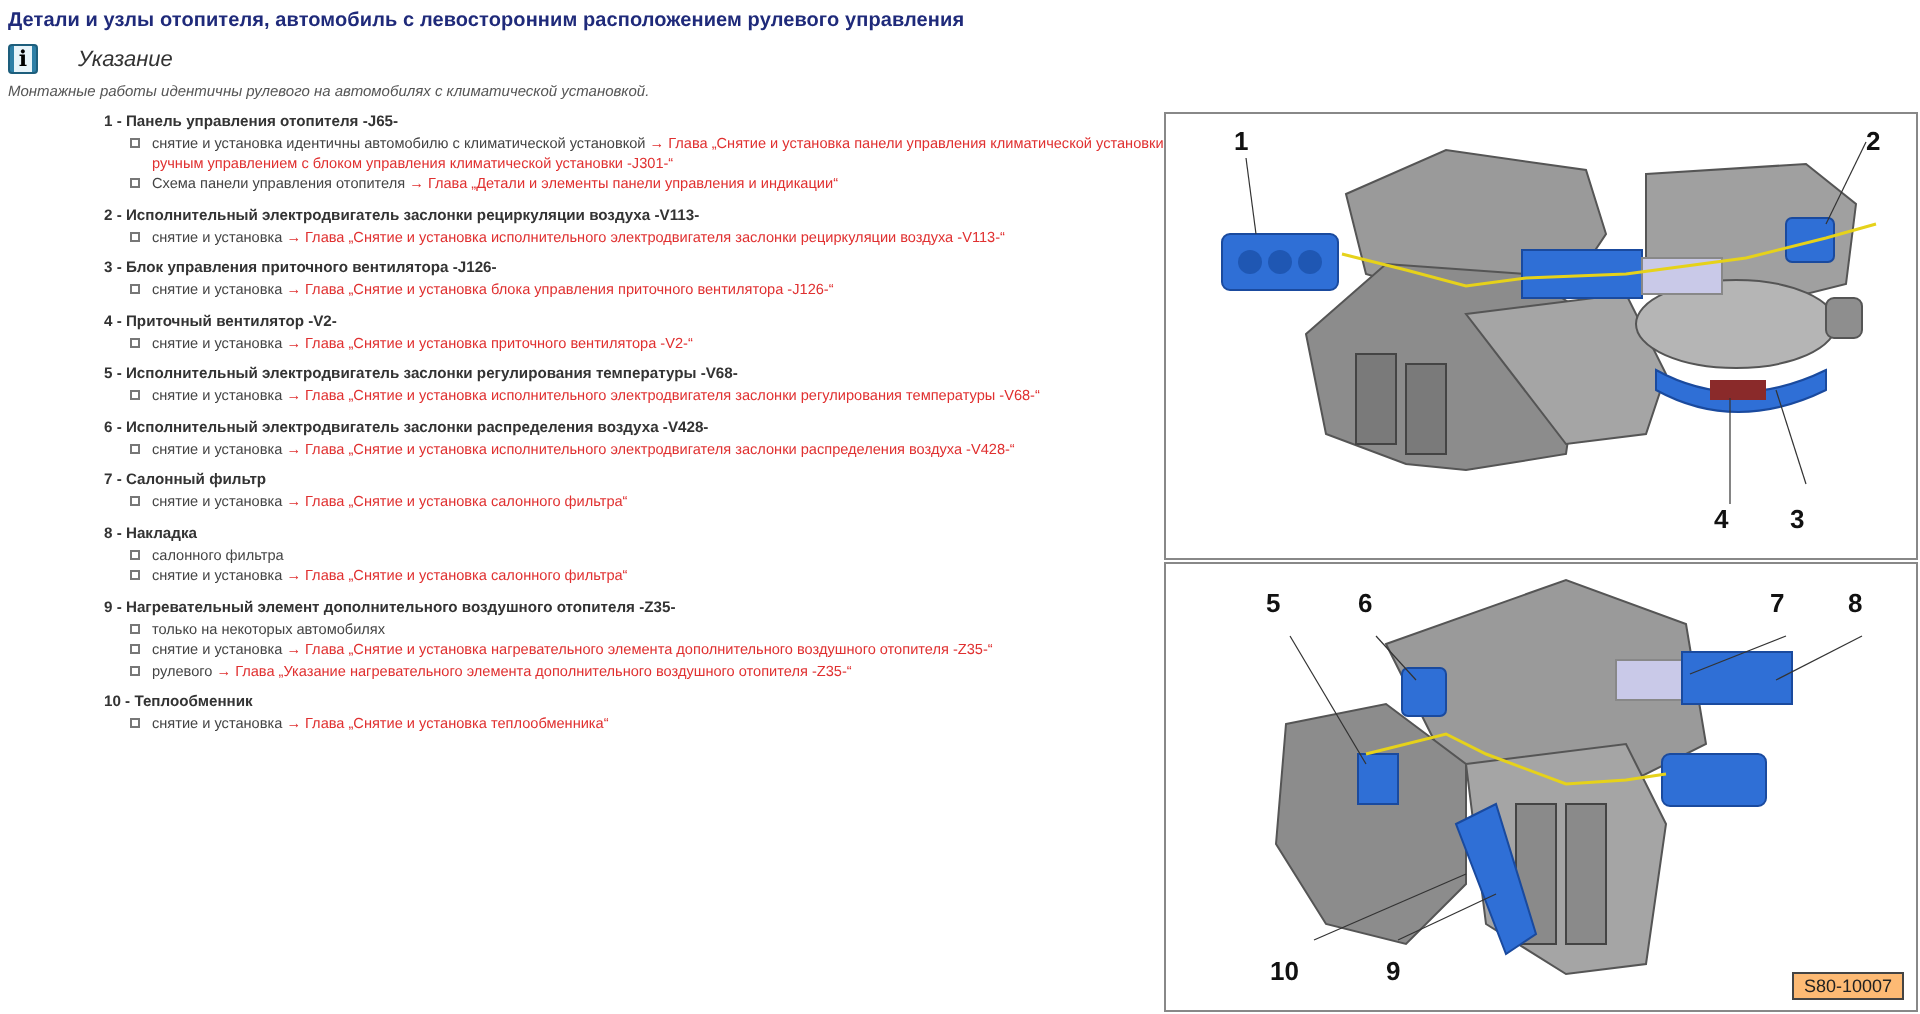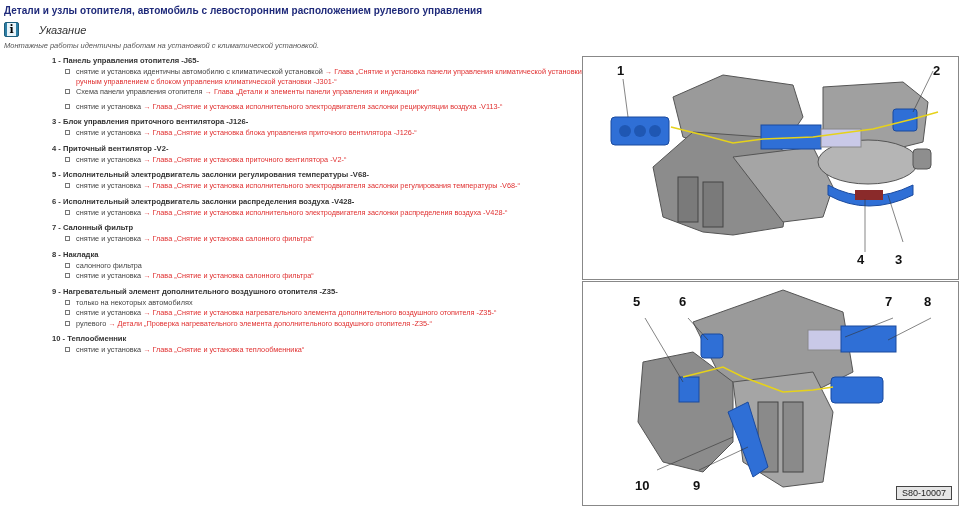--- a/index.html
+++ b/index.html
@@ -20,51 +20,52 @@
   .sub { display: flex; align-items: flex-start; padding-left: 13px; font-size: 7.3px; line-height: 9.5px; margin-top: 1px; margin-bottom: 1px; }
   .bullet { width: 5px; height: 5px; border: 1px solid #777; margin-top: 2px; margin-right: 6px; flex: 0 0 auto; box-sizing: border-box; }
   .sub-text { color: #444; }
   .arrow { color: #e03030; }
   .link { color: #e03030; text-align: center; }
 
   .figure { position: absolute; left: 582px; border: 1px solid #888; background: #fff; box-sizing: border-box; }
   .fig1 { top: 56px; width: 377px; height: 224px; }
   .fig2 { top: 281px; width: 377px; height: 225px; }
   .callout { position: absolute; font-size: 13px; font-weight: bold; color: #111; }
-  .fig-code { position: absolute; right: 6px; bottom: 5px; border: 1px solid #444; font-size: 9px; padding: 1px 5px; color: #222; background:#e5e5e5; }
+  .fig-code { position: absolute; right: 6px; bottom: 5px; border: 1px solid #444; font-size: 9px; padding: 1px 5px; color: #222; background:#fdba74; }
   svg { position: absolute; left: 0; top: 0; }
 </style>
 </head>
 <body>
 
 <div class="title">Детали и узлы отопителя, автомобиль с левосторонним расположением рулевого управления</div>
 
 <div class="note">
   <div class="info-icon">
       <span>i</span>
     </div>
   <div class="note-label">Указание</div>
 </div>
-<div class="note-text">Монтажные работы идентичны работам на установкой с климатической установкой.</div>
+<div class="note-text">Монтажные работы идентичны рулевого на автомобилях с климатической установкой.</div>
 
 <div class="list">
 
   <div class="item">
     <div class="item-title">1 - Панель управления отопителя -J65-</div>
     <div class="sub">
       <span class="bullet"></span>
       <span><span class="sub-text">снятие и установка идентичны автомобилю с климатической установкой</span> <span class="arrow">→</span> <a class="link">Глава „Снятие и установка панели управления климатической установки с ручным управлением с блоком управления климатической установки -J301-“</a></span>
     </div>
     <div class="sub">
       <span class="bullet"></span>
       <span><span class="sub-text">Схема панели управления отопителя</span> <span class="arrow">→</span> <a class="link">Глава „Детали и элементы панели управления и индикации“</a></span>
     </div>
   </div>
 
   <div class="item">
+    <div class="item-title">2 - Исполнительный электродвигатель заслонки рециркуляции воздуха -V113-</div>
     <div class="sub">
       <span class="bullet"></span>
       <span><span class="sub-text">снятие и установка</span> <span class="arrow">→</span> <a class="link">Глава „Снятие и установка исполнительного электродвигателя заслонки рециркуляции воздуха -V113-“</a></span>
     </div>
   </div>
 
   <div class="item">
     <div class="item-title">3 - Блок управления приточного вентилятора -J126-</div>
     <div class="sub">
       <span class="bullet"></span>
@@ -121,21 +122,21 @@
     <div class="sub">
       <span class="bullet"></span>
       <span><span class="sub-text">только на некоторых автомобилях</span></span>
     </div>
     <div class="sub">
       <span class="bullet"></span>
       <span><span class="sub-text">снятие и установка</span> <span class="arrow">→</span> <a class="link">Глава „Снятие и установка нагревательного элемента дополнительного воздушного отопителя -Z35-“</a></span>
     </div>
     <div class="sub">
       <span class="bullet"></span>
-      <span><span class="sub-text">рулевого</span> <span class="arrow">→</span> <a class="link">Детали „Проверка нагревательного элемента дополнительного воздушного отопителя -Z35-“</a></span>
+      <span><span class="sub-text">рулевого</span> <span class="arrow">→</span> <a class="link">Глава „Указание нагревательного элемента дополнительного воздушного отопителя -Z35-“</a></span>
     </div>
   </div>
 
   <div class="item">
     <div class="item-title">10 - Теплообменник</div>
     <div class="sub">
       <span class="bullet"></span>
       <span><span class="sub-text">снятие и установка</span> <span class="arrow">→</span> <a class="link">Глава „Снятие и установка теплообменника“</a></span>
     </div>
   </div>

